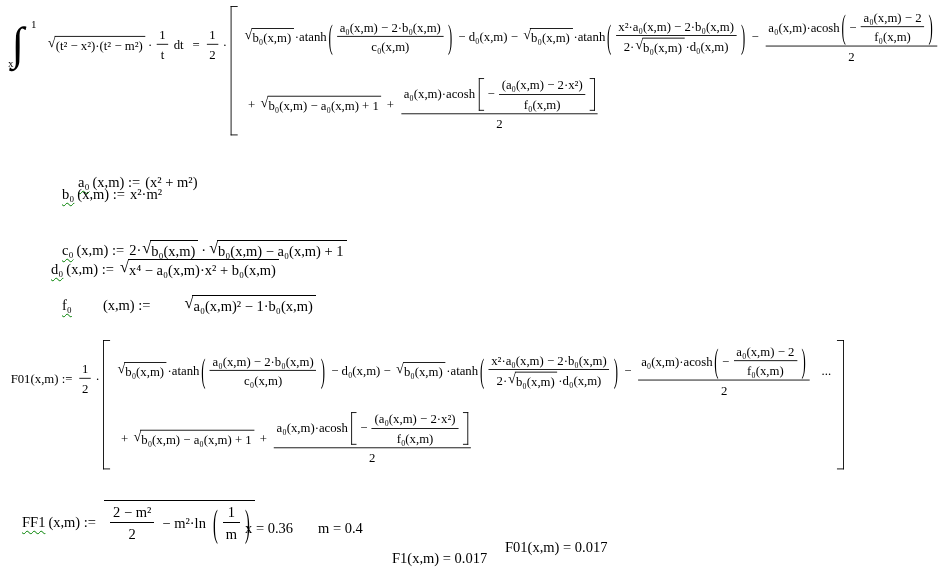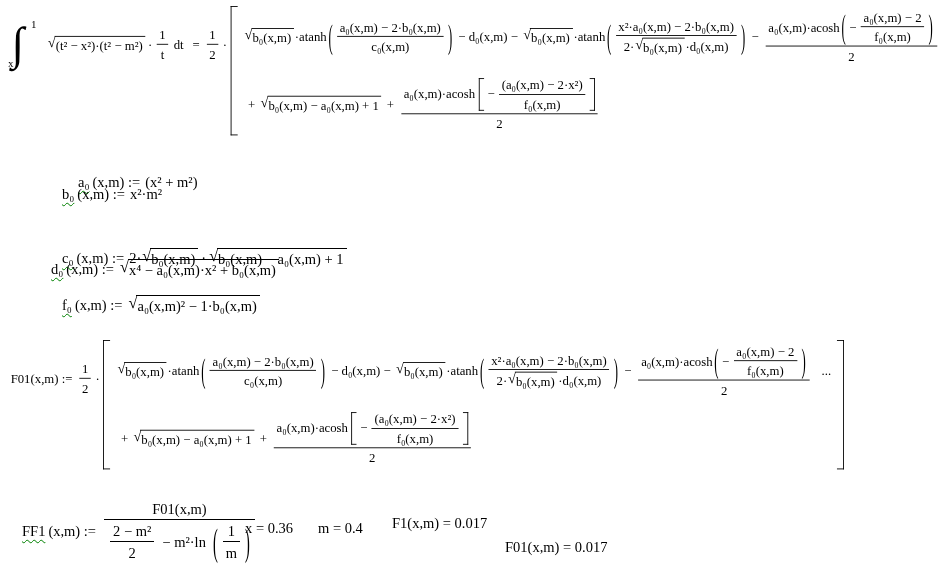--- a/index.html
+++ b/index.html
@@ -169,21 +169,21 @@
     <span class="dt">(x,m) :=</span>
     <span>(x² + m²)</span>
   </div>
 
   <div class="region row" style="left:62px; top:185px;">
     <span class="sq">b₀</span>
     <span class="dt">(x,m) :=</span>
     <span>x²·m²</span>
   </div>
 
-  <div class="region row" style="left:62px; top:248px;">
+  <div class="region row" style="left:62px; top:240px;">
     <span class="sq">c₀</span>
     <span class="dt">(x,m) :=</span>
     <span>2·</span>
     <span class="sqrt">
       <span class="rad">√</span>
       <span class="radi">b₀(x,m)</span>
     </span>
     <span class="opt">·</span>
     <span class="sqrt">
       <span class="rad">√</span>
@@ -193,21 +193,21 @@
 
   <div class="region row" style="left:51px; top:259px;">
     <span class="sq">d₀</span>
     <span class="dt">(x,m) :=</span>
     <span class="sqrt">
       <span class="rad">√</span>
       <span class="radi">x⁴ − a₀(x,m)·x² + b₀(x,m)</span>
     </span>
   </div>
 
-  <div class="region row" style="left:62px; top:295px;">
+  <div class="region row" style="left:62px; top:295px;gap:28px;">
     <span class="sq">f₀</span>
     <span class="dt">(x,m) :=</span>
     <span class="sqrt">
       <span class="rad">√</span>
       <span class="radi">a₀(x,m)² − 1·b₀(x,m)</span>
     </span>
   </div>
 
   <div class="region scaled" style="left:8px; top:340px;">
     <div class="lhs">
@@ -290,21 +290,20 @@
         </span>
       </div>
     </div>
     <span class="brR"></span>
   </div>
 
   <div class="region row" style="left:22px; top:500px;">
     <span class="sq">FF1</span>
     <span class="dt">(x,m) :=</span>
     <span class="frac">
-      <span class="num">F01(x,m)</span>
       <span class="den">
         <span class="frac">
           <span class="num">2 − m²</span>
           <span class="den">2</span>
         </span>
         <span class="op">− m²·ln</span>
         <span class="tp">(</span>
         <span class="frac">
           <span class="num">1</span>
           <span class="den">m</span>
@@ -313,20 +312,20 @@
       </span>
     </span>
   </div>
 
   <div class="region" style="left:245px; top:519px;">
     <span>x = 0.36</span>
   </div>
   <div class="region" style="left:318px; top:519px;">
     <span>m = 0.4</span>
   </div>
-  <div class="region" style="left:392px; top:514px;">
+  <div class="region" style="left:392px; top:549px;">
     <span>F1(x,m) = 0.017</span>
   </div>
   <div class="region" style="left:505px; top:523px;margin-top:15px;">
     <span>F01(x,m) = 0.017</span>
   </div>
 
 </div>
 
 </body></html>

